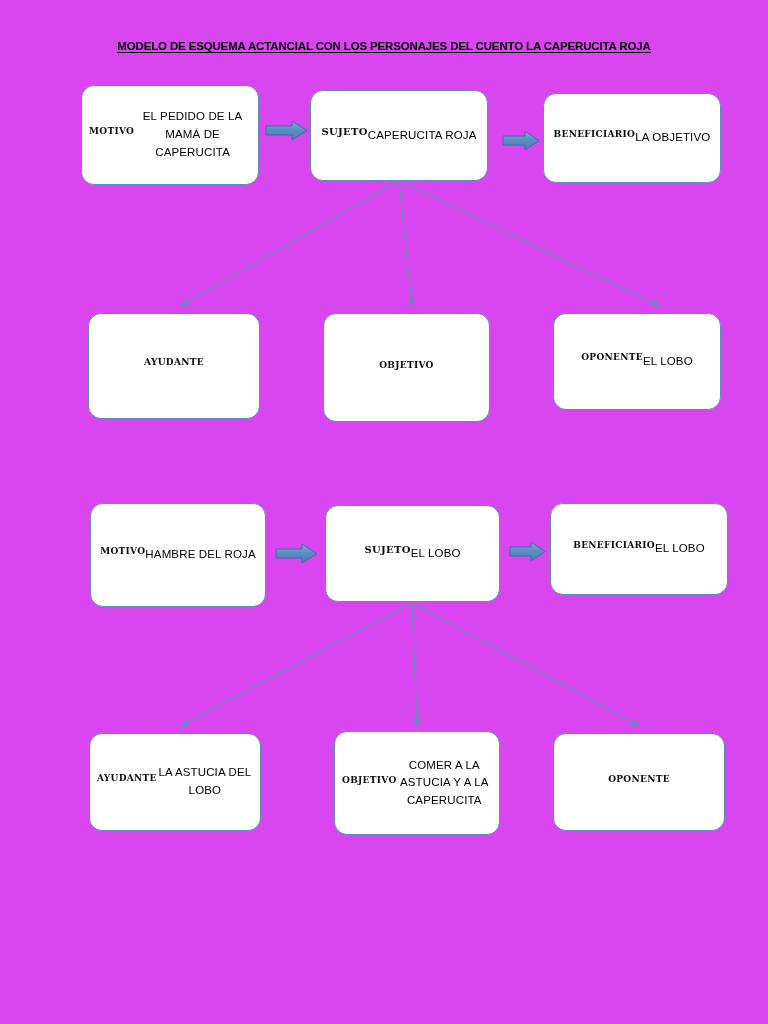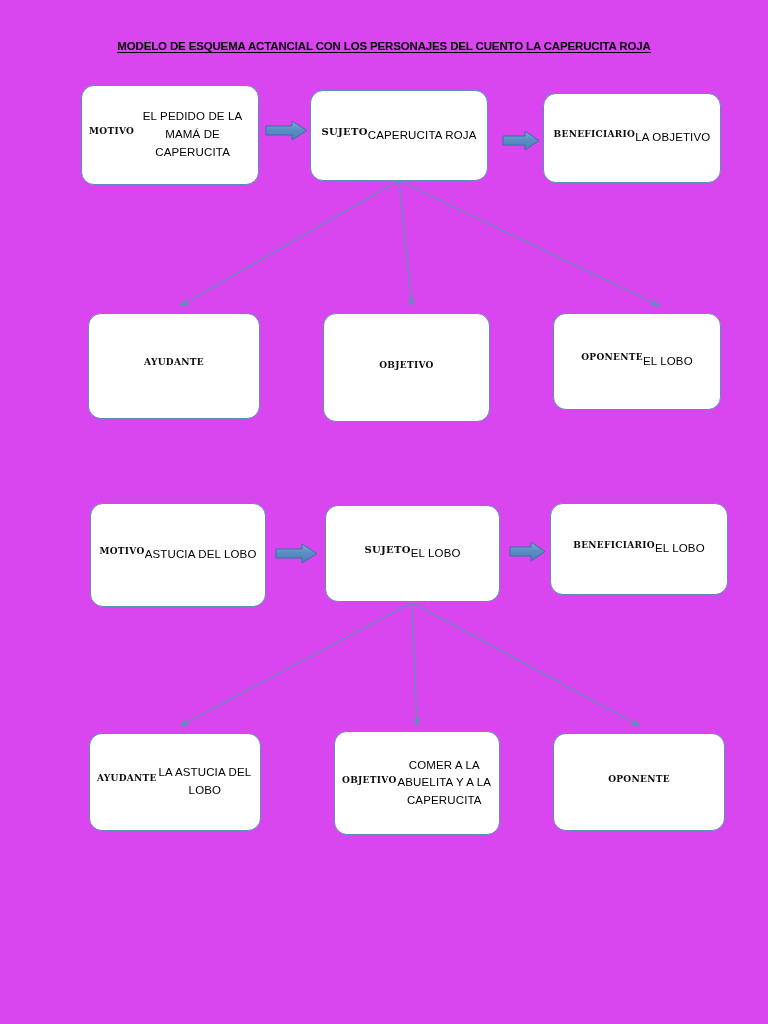--- a/index.html
+++ b/index.html
@@ -158,40 +158,40 @@
     <div class="node-head" style="margin-bottom:7px;">OBJETIVO</div>
   </div>
 
   <div class="node" style="left:553px; top:313px; width:168px; height:97px;">
     <div class="node-head">OPONENTE</div>
     <div class="node-body">EL LOBO</div>
   </div>
 
   <div class="node" style="left:90px; top:503px; width:176px; height:104px;">
     <div class="node-head">MOTIVO</div>
-    <div class="node-body">ASTUCIA DEL LOBO</div>
+    <div class="node-body">HAMBRE DEL ROJA</div>
   </div>
 
   <div class="node" style="left:325px; top:505px; width:175px; height:97px;">
     <div class="node-head hd-big">SUJETO</div>
     <div class="node-body">EL LOBO</div>
   </div>
 
   <div class="node" style="left:550px; top:503px; width:178px; height:92px;">
     <div class="node-head">BENEFICIARIO</div>
     <div class="node-body">EL LOBO</div>
   </div>
 
   <div class="node" style="left:89px; top:733px; width:172px; height:98px;">
     <div class="node-head">AYUDANTE</div>
     <div class="node-body">LA ASTUCIA DEL LOBO</div>
   </div>
 
   <div class="node" style="left:334px; top:731px; width:166px; height:104px;">
     <div class="node-head" style="margin-bottom:7px;">OBJETIVO</div>
-    <div class="node-body tight" style="max-width:112px;">COMER A LA ABUELITA Y A LA CAPERUCITA</div>
+    <div class="node-body tight" style="max-width:112px;">COMER A LA ASTUCIA Y A LA CAPERUCITA</div>
   </div>
 
   <div class="node" style="left:553px; top:733px; width:172px; height:98px;">
     <div class="node-head" style="margin-bottom:8px;">OPONENTE</div>
   </div>
 
 </div>
 
 </body></html>

